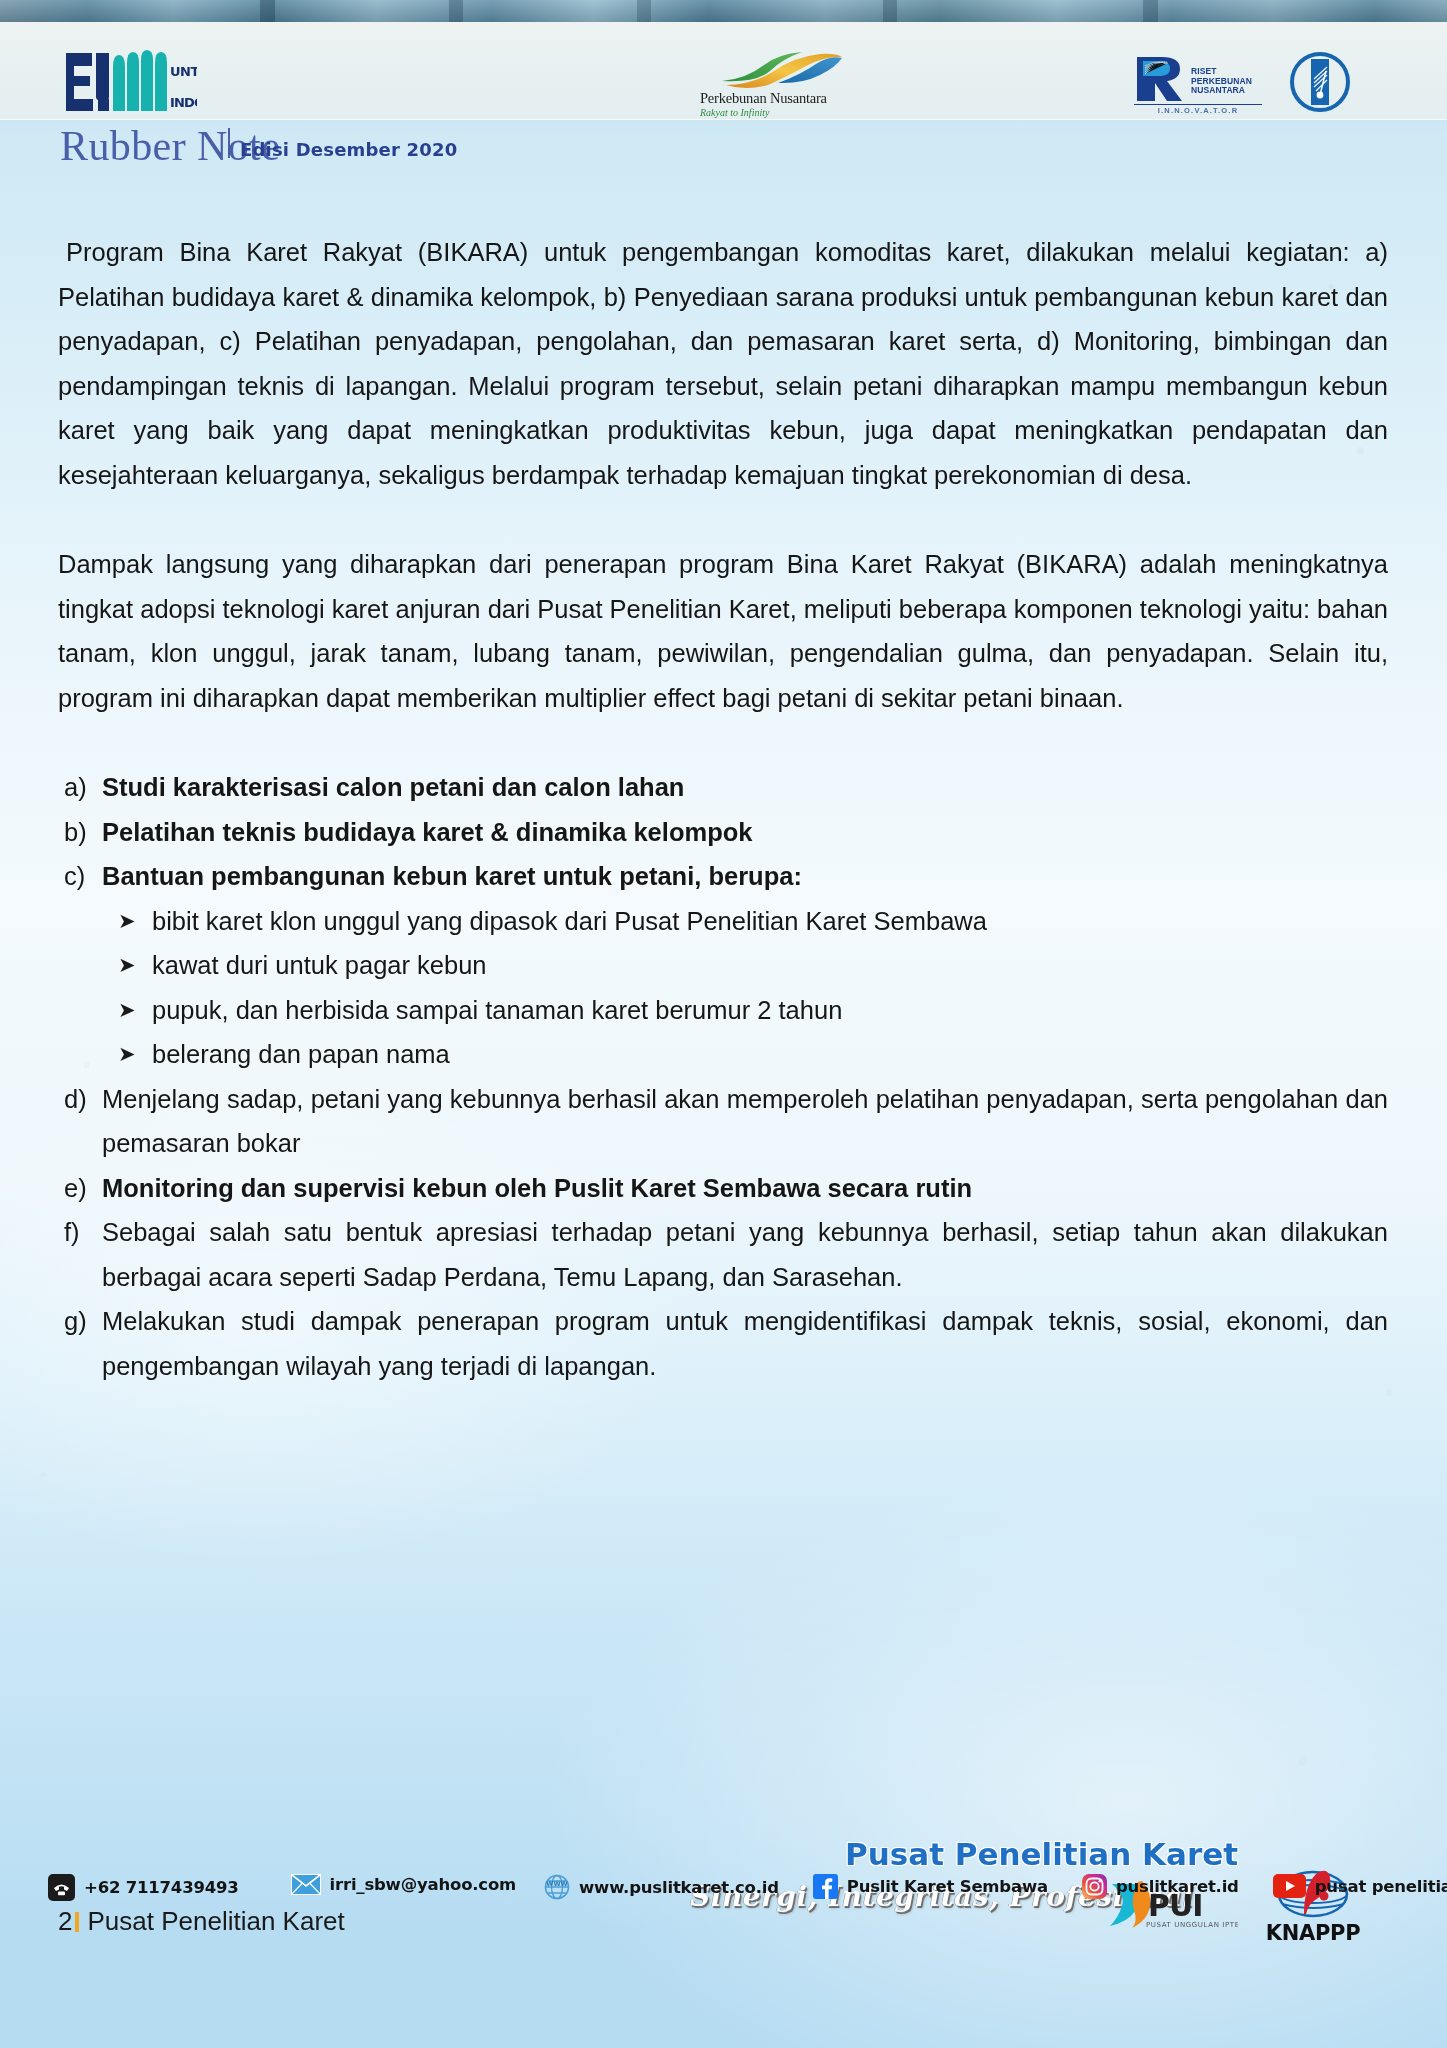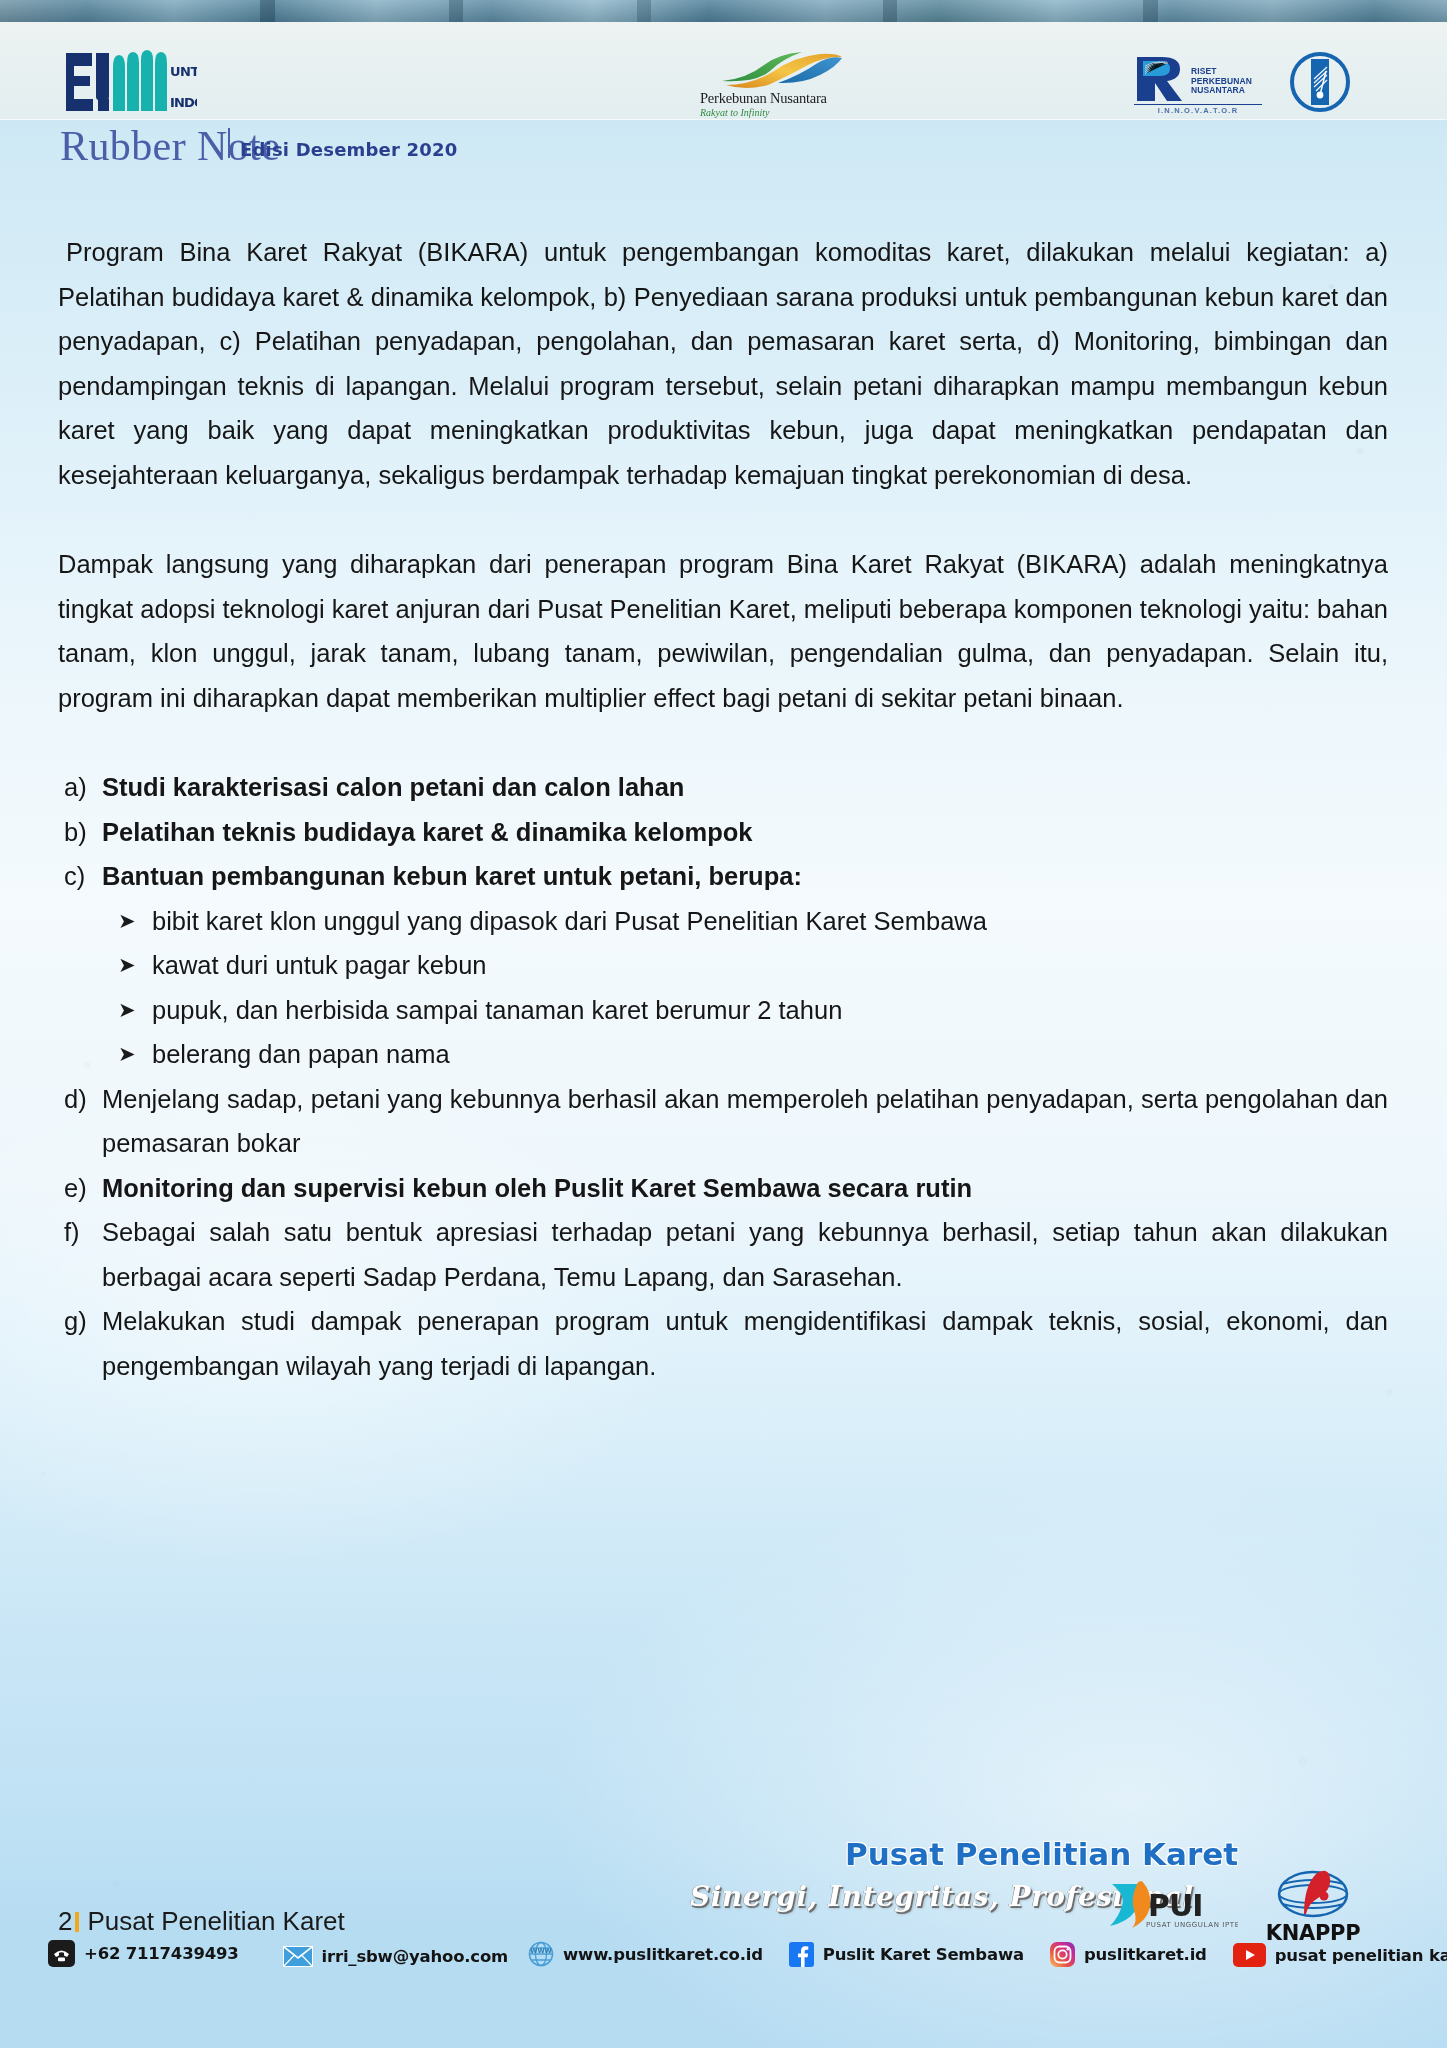--- a/index.html
+++ b/index.html
@@ -307,25 +307,25 @@
   .page-num .bar {
     display: inline-block;
     width: 4px; height: 20px;
     background: #f0a81e;
     margin: 0 8px -2px 3px;
   }
 
   
   .contact-bar {
     position: absolute;
-    left: 48px; top: 1929px;
+    left: 48px; top: 1874px;
     width: 1360px; height: 38px;
     display: flex;
-    align-items: flex-end;
-    gap: 4px;
+    align-items: flex-start;
+    gap: 12px;
   }
   .contact-item {
     display: flex;
     align-items: center;
     white-space: nowrap;
   }
   .contact-item .ctext {
     font-family: "DejaVu Sans", sans-serif;
     font-size: 16.5px;
     font-weight: bold;

